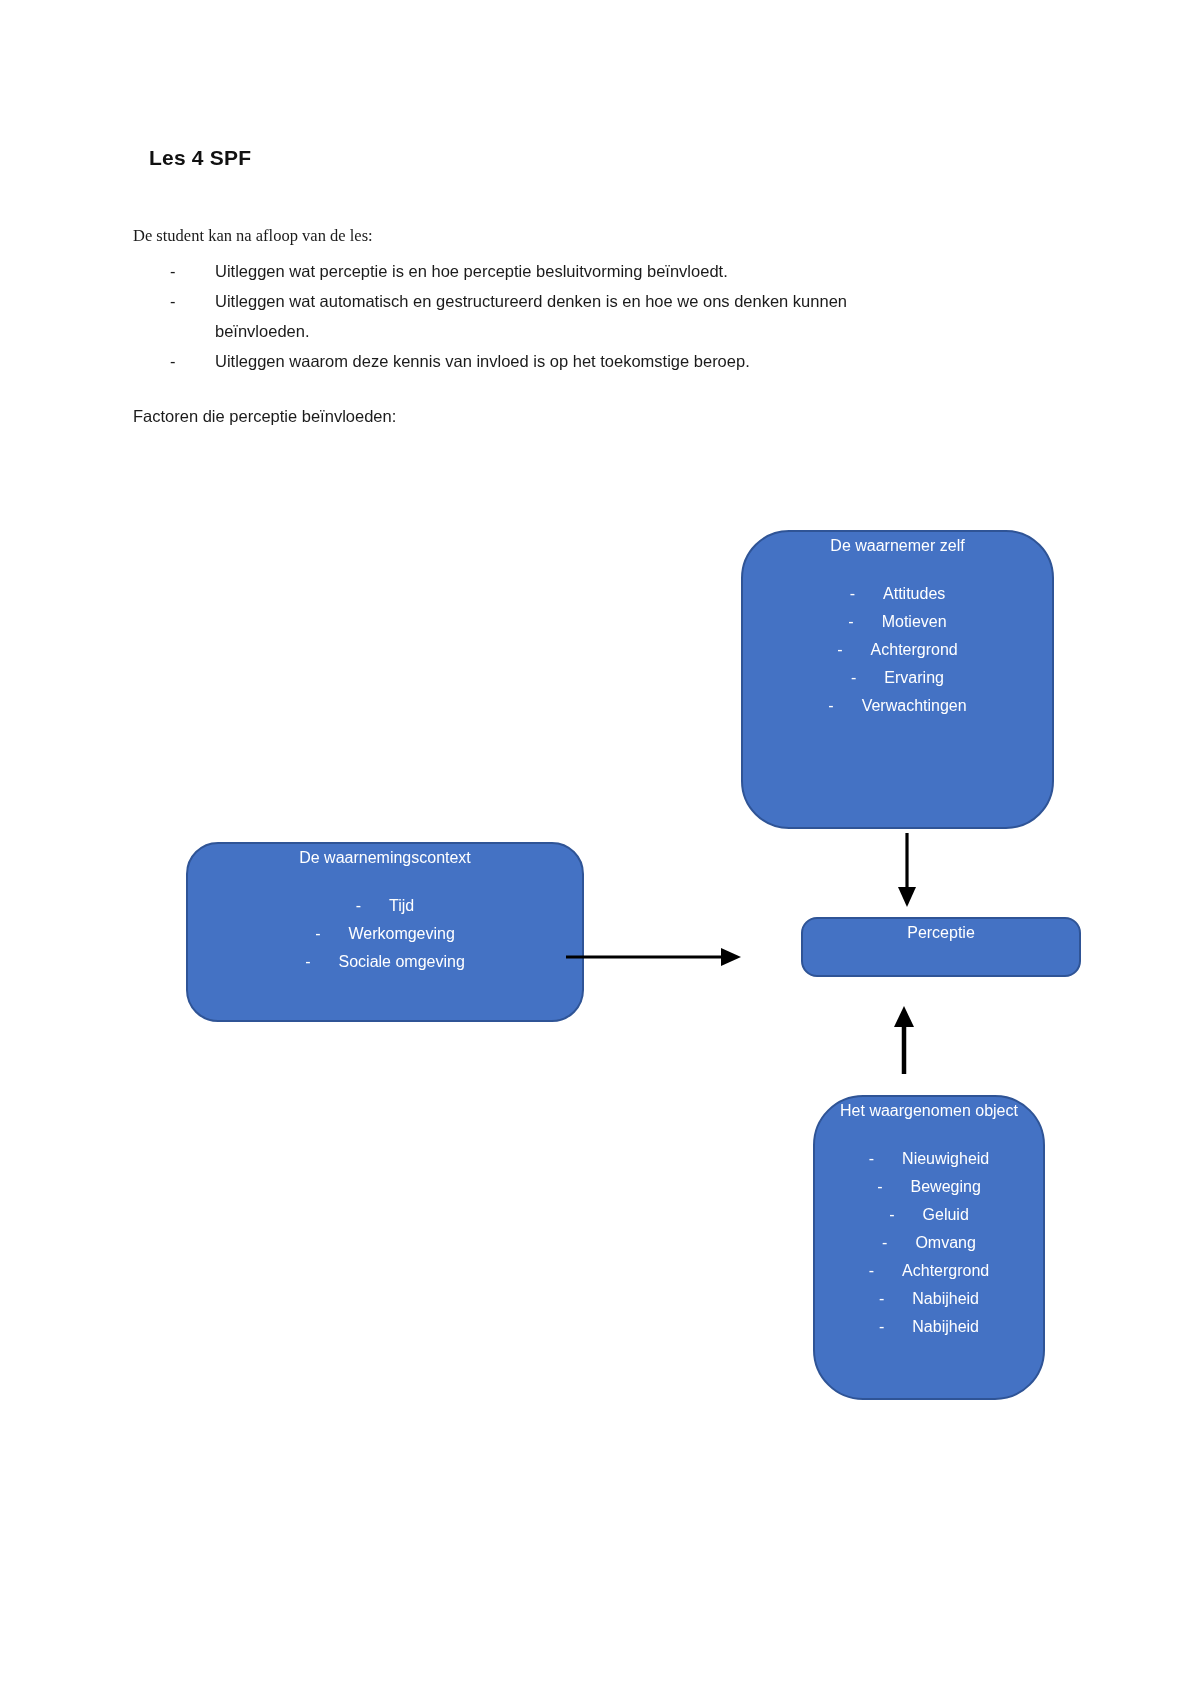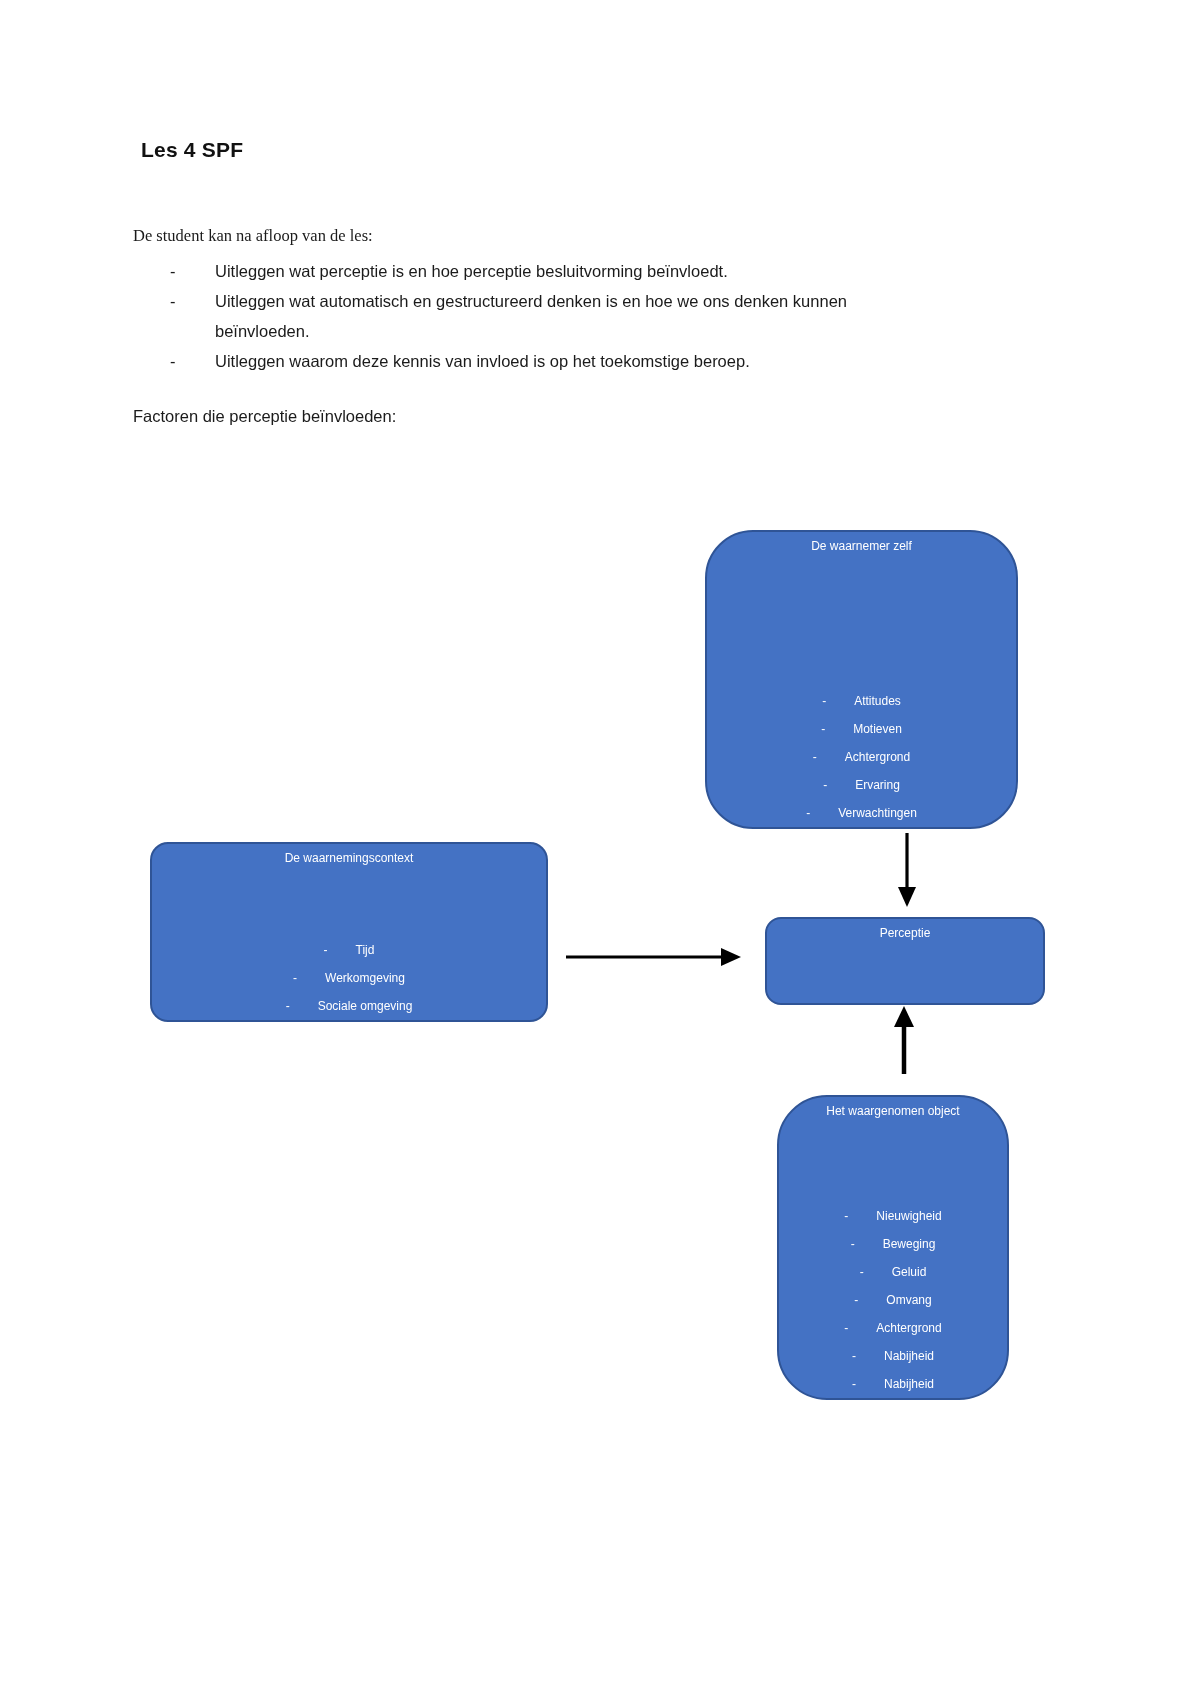--- a/index.html
+++ b/index.html
@@ -7,21 +7,21 @@
     position:relative;
     width:1200px;height:1698px;
     background:#ffffff;
     font-family:"Liberation Sans", sans-serif;
     color:#1b1b1b;
     overflow:hidden;
   }
   
   .doc-title{
     position:absolute;left:133px;top:130px;
-    font-size:21px;font-weight:600;color:#111;margin:8px;
+    font-size:21px;font-weight:600;color:#111;margin:16px;
     letter-spacing:0.2px;
   }
   .intro{
     position:absolute;left:133px;top:224px;
     font-size:16.5px;margin:0;line-height:24px;font-family:Liberation Serif, serif;
   }
   ul.doc-list{
     position:absolute;left:170px;top:256px;width:745px;
     list-style:none;margin:0;padding:0;
     font-size:16.5px;line-height:30px;
@@ -32,31 +32,32 @@
   .diagram-heading{
     position:absolute;left:133px;top:404px;
     font-size:16.5px;margin:0;line-height:24px;
   }
   
   .dbox{
     position:absolute;
     background:var(--box-fill,#4472C4);
     border:2.5px solid var(--box-border,#2F5496);
     color:var(--box-text,#fff);
-    display:flex;flex-direction:column;justify-content:space-between;align-items:center;
-    font-size:12px;line-height:28px;
+    display:flex;flex-direction:column;justify-content:flex-start;align-items:center;
+    font-size:16px;line-height:28px;
     box-sizing:border-box;
+    margin-left:36px;
   }
   .dbox .box-title{text-align:center;}
   .dbox ul{list-style:none;margin:20px 0 0 0;padding:0;}
   .dbox li{display:flex;justify-content:center;line-height:28px;}
   .dbox .dash{margin-right:28px;}
   .box-observer{left:705px;top:530px;width:313px;height:299px;border-radius:48px;}
-  .box-context{left:150px;top:842px;width:398px;height:180px;border-radius:18px;}
-  .box-perception{left:765px;top:917px;width:280px;height:88px;border-radius:16px;}
+  .box-context{left:150px;top:842px;width:398px;height:180px;border-radius:32px;}
+  .box-perception{left:765px;top:917px;width:280px;height:60px;border-radius:16px;}
   .box-object{left:777px;top:1095px;width:232px;height:305px;border-radius:50px;}
   
   .arrow-layer{position:absolute;left:0;top:0;pointer-events:none;}
   .arrow-line{stroke:var(--arrow,#000);fill:none;}
   .arrow-head{fill:var(--arrow,#000);stroke:none;}
 </style>
 </head>
 <body>
 
 <div class="page">

